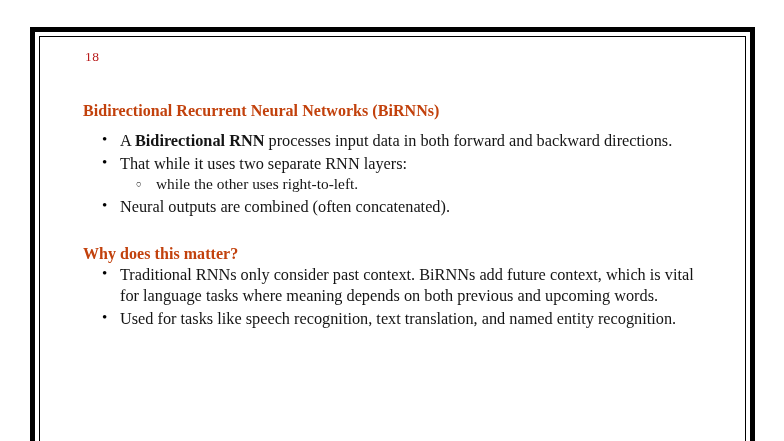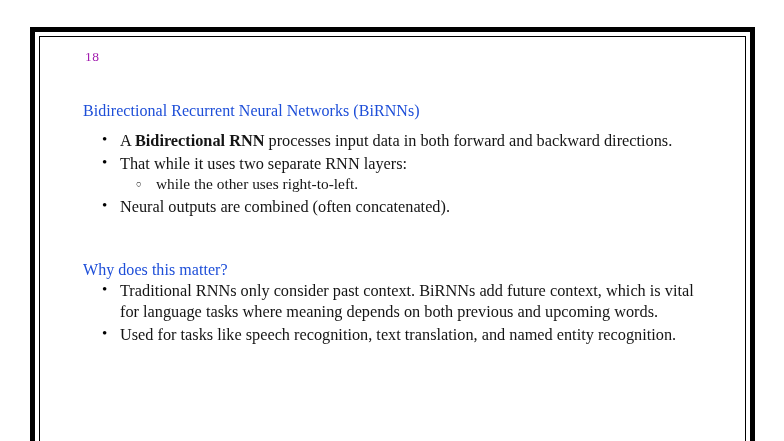--- a/index.html
+++ b/index.html
@@ -51,34 +51,34 @@
     right: 0;
     bottom: 0;
     padding: 18px 34px 0 48px;
     box-sizing: border-box;
   }
 
   .page-number {
     font-size: 13.5px;
     line-height: 1.1;
     letter-spacing: 0.4px;
-    color: #a21caf;
+    color: #b91c1c;
     margin: 0 0 0 2px;
   }
 
   .section-heading {
     font-size: 16px;
-    font-weight: normal;
+    font-weight: bold;
     line-height: 1.25;
     margin: 0;
-    color: #1d4ed8;
+    color: #c2410c;
     letter-spacing: 0.05px;
   }
   .heading-gap-1 { margin-top: 36px; }
-  .heading-gap-2 { margin-top: 42px; }
+  .heading-gap-2 { margin-top: 26px; }
 
   ul.bullets {
     list-style: none;
     margin: 9px 0 0 0;
     padding: 0;
   }
   ul.bullets.tight { margin-top: 0; }
 
   ul.bullets > li {
     position: relative;

